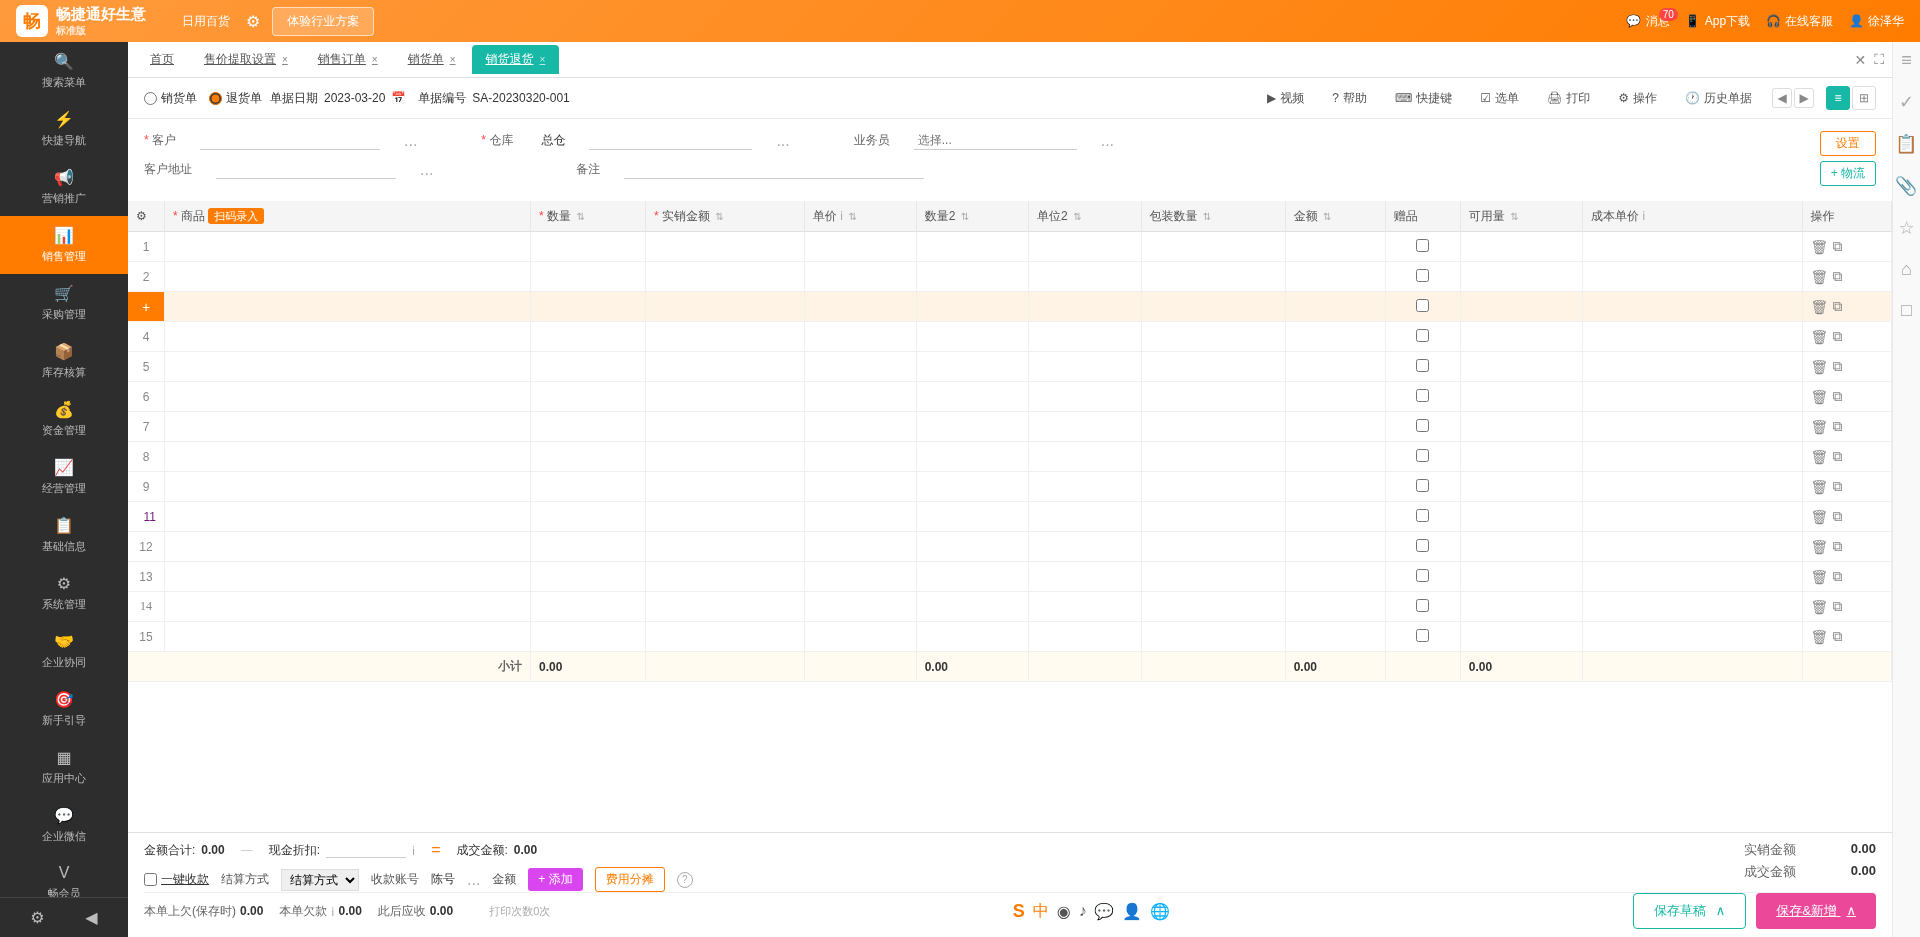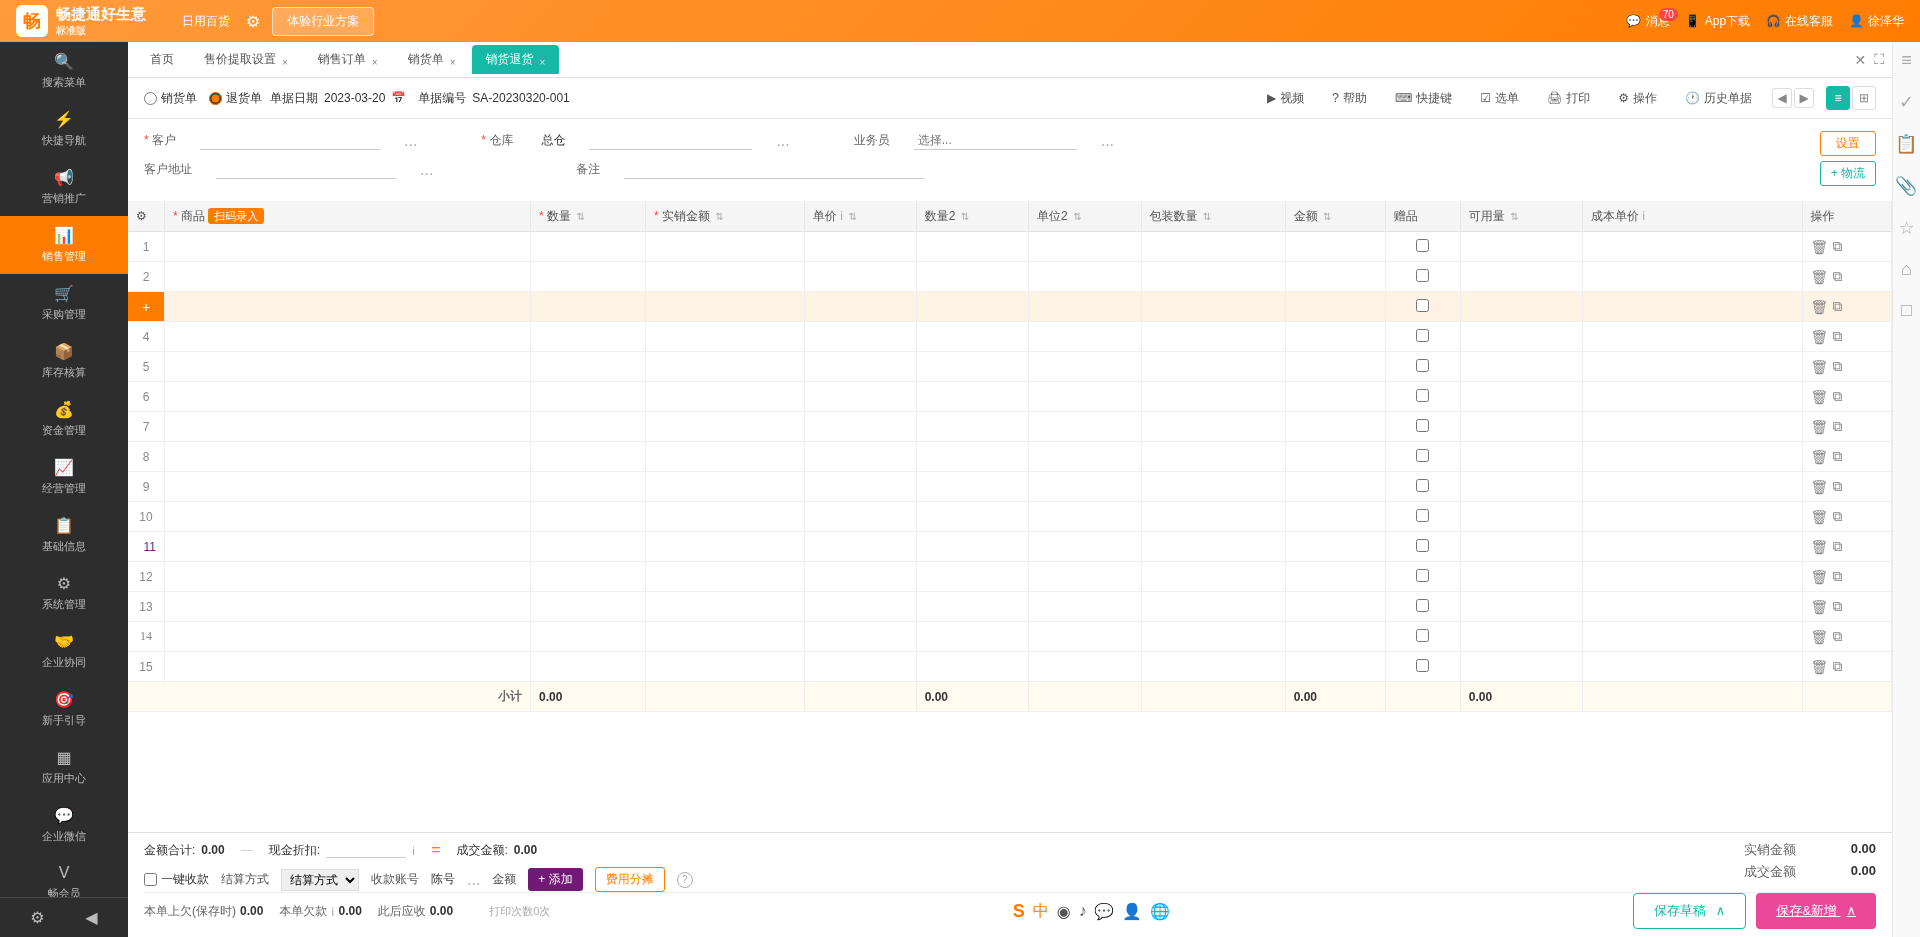--- a/index.html
+++ b/index.html
@@ -13,21 +13,21 @@
     .sidebar-menu { flex: 1; overflow-y: auto; }
     .sidebar-item { display: flex; flex-direction: column; align-items: center; padding: 10px 4px; cursor: pointer; color: #bbb; gap: 4px; transition: background 0.2s; }
     .sidebar-item.active { background: #ff7c00; color: white; }
     .sidebar-item .s-icon { font-size: 16px; }
     .sidebar-item .s-label { font-size: 11px; text-align: center; }
     .sidebar-bottom { padding: 10px; display: flex; justify-content: space-around; border-top: 1px solid #444; }
     .sidebar-bottom-icon { color: #bbb; cursor: pointer; font-size: 16px; }
 
     
     .tabs-bar { height: 36px; background: #fff; border-bottom: 1px solid #e0e0e0; display: flex; align-items: center; padding: 0 8px; gap: 2px; flex-shrink: 0; }
-    .tab { padding: 6px 14px; cursor: pointer; font-size: 12px; border-radius: 4px 4px 0 0; color: #555; white-space: nowrap; display: flex; align-items: flex-end; gap: 6px; }
+    .tab { padding: 6px 14px; cursor: pointer; font-size: 12px; border-radius: 4px 4px 0 0; color: #555; white-space: nowrap; display: flex; align-items: center; gap: 6px; text-decoration: underline; }
     .tab.active { background: #17b8a6; color: white; }
     .tab-close { font-size: 10px; color: inherit; opacity: 0.7; }
     .tabs-bar-right { margin-left: auto; display: flex; align-items: center; gap: 8px; }
     .tabs-bar-right span { cursor: pointer; color: #888; font-size: 14px; }
 
     
     .form-area { background: #fff; padding: 12px 16px; flex-shrink: 0; }
     .form-row { display: flex; align-items: center; gap: 24px; margin-bottom: 10px; }
     .form-label { color: #666; font-size: 12px; white-space: nowrap; }
     .form-label.required::before { content: '* '; color: #ff4444; }
@@ -59,22 +59,22 @@
     .subtotal-row td { background: #fffbf0; font-weight: bold; border-top: 1px solid #e8e8e8; }
     .subtotal-label { text-align: right; padding-right: 8px; color: #666; }
 
     
     .bottom-area { background: #fff; border-top: 1px solid #e0e0e0; padding: 8px 16px; flex-shrink: 0; }
     .totals-row { display: flex; align-items: center; gap: 16px; margin-bottom: 8px; font-size: 12px; }
     .totals-item { display: flex; align-items: center; gap: 6px; }
     .totals-divider { color: #ccc; }
     .equals-sign { color: #ff7c00; font-size: 16px; }
     .payments-row { display: flex; align-items: center; gap: 12px; font-size: 12px; }
-    .payment-label { display: flex; align-items: center; gap: 4px; }
-    .add-btn { background: #701a75; color: white; border: none; padding: 3px 10px; border-radius: 3px; cursor: pointer; font-size: 12px; }
+    .payment-label { display: flex; align-items: center; gap: 4px; text-decoration: underline; }
+    .add-btn { background: #d946ef; color: white; border: none; padding: 3px 10px; border-radius: 3px; cursor: pointer; font-size: 12px; }
     .split-btn { background: #fff; border: 1px solid #ff7c00; color: #ff7c00; padding: 3px 10px; border-radius: 3px; cursor: pointer; font-size: 12px; }
     .summary-panel { margin-left: auto; text-align: right; font-size: 13px; }
     .summary-row { display: flex; justify-content: flex-end; gap: 20px; margin-bottom: 4px; }
     .summary-label { color: #666; }
     .summary-value { color: #333; font-weight: bold; min-width: 60px; text-align: right; }
     .footer-bar { display: flex; align-items: center; gap: 16px; padding-top: 0; border-top: 1px solid #f0f0f0; font-size: 12px; }
     .footer-info { display: flex; gap: 16px; color: #666; }
     .footer-info span { display: flex; gap: 4px; align-items: center; }
     .action-buttons { display: flex; gap: 10px; }
     .save-draft-btn { background: white; border: 1px solid #17b8a6; color: #17b8a6; padding: 8px 20px; border-radius: 4px; cursor: pointer; font-size: 13px; }
@@ -532,40 +532,20 @@
         <td></td>
         <td>
           <div class="action-cell">
             <span class="action-icon">🗑</span>
             <span class="action-icon">⧉</span>
           </div>
         </td>
       </tr>
               <tr>
         <td style="text-align:center;color:#888;">9</td>
-        <td></td>
-        <td></td>
-        <td></td>
-        <td></td>
-        <td></td>
-        <td></td>
-        <td></td>
-        <td></td>
-        <td class="checkbox-cell"><input type="checkbox" style="accent-color: rgb(170, 170, 170);"></td>
-        <td></td>
-        <td></td>
-        <td>
-          <div class="action-cell">
-            <span class="action-icon">🗑</span>
-            <span class="action-icon">⧉</span>
-          </div>
-        </td>
-      </tr>
-              <tr>
-        <td style="text-align:center;color:#888;">10</td>
         <td></td>
         <td></td>
         <td></td>
         <td></td>
         <td></td>
         <td></td>
         <td></td>
         <td></td>
         <td class="checkbox-cell"><input type="checkbox" style="accent-color: rgb(170, 170, 170);"></td>
         <td></td>

